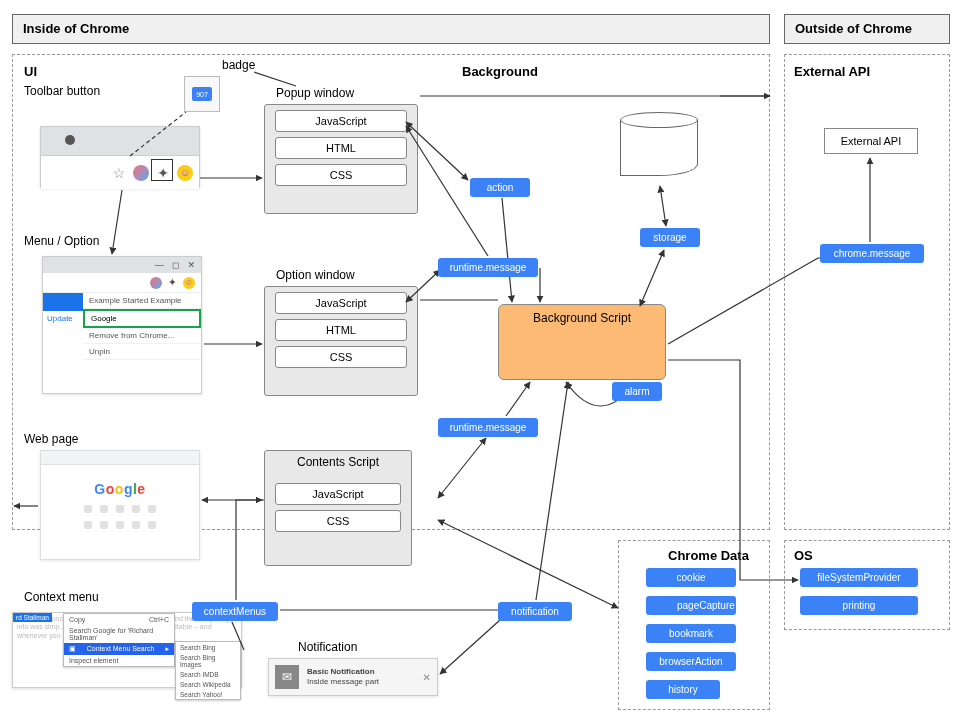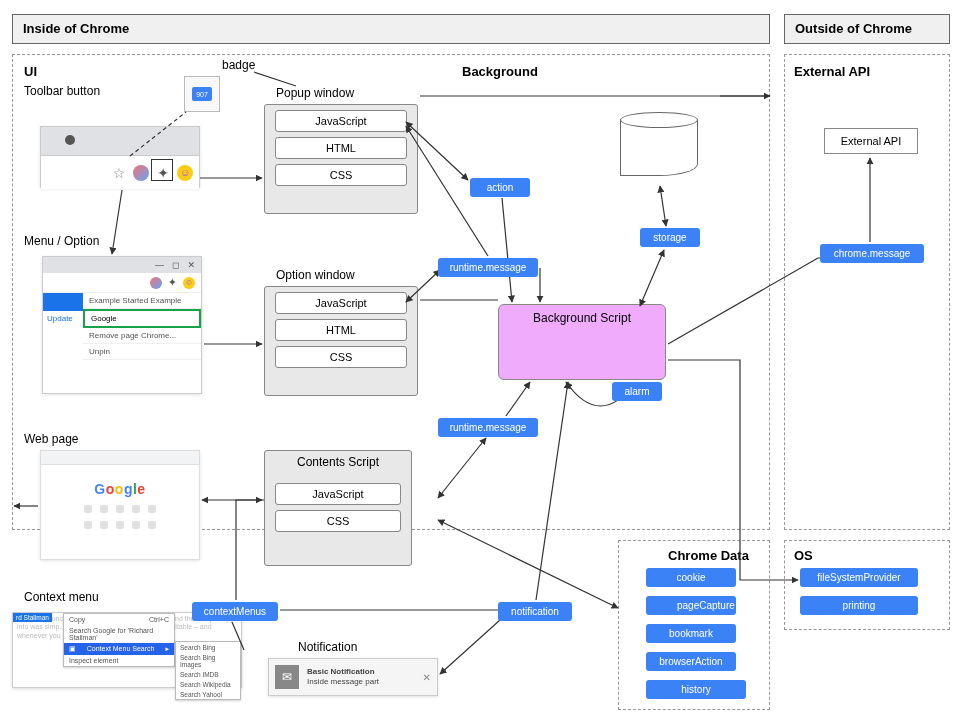--- a/index.html
+++ b/index.html
@@ -9,21 +9,21 @@
   .region-header { position: absolute; border: 1px solid #666; background: #f0f0f0; padding: 6px 10px; font-weight: bold; font-size: 13px; }
   .region-dashed { position: absolute; border: 1px dashed #999; }
 
   .section-title { position: absolute; font-weight: bold; font-size: 13px; }
   .sub-title { position: absolute; font-size: 12px; }
 
   .window-box { position: absolute; border: 1px solid #888; background: #e8e8e8; border-radius: 3px; }
   .window-box .w-title { font-size: 12px; padding: 4px 8px; text-align: center; }
   .stack-item { background: #fff; border: 1px solid #888; border-radius: 3px; margin: 5px 10px; padding: 4px 0; text-align: center; font-size: 11px; }
 
-  .bg-script-box { position: absolute; border: 1px solid #888; background: #f0abfc; border-radius: 6px; }
+  .bg-script-box { position: absolute; border: 1px solid #888; background: #fdba74; border-radius: 6px; }
   .bg-script-box .bg-title { text-align: center; font-size: 12px; padding: 6px 0 2px 0; }
   .sw-box { background: #fff; border: 1px solid #888; border-radius: 3px; margin: 4px 10px 8px 10px; padding: 4px 6px; text-align: center; font-size: 10px; line-height: 1.25; }
 
   .blue-chip { position: absolute; background: #3b82f6; color: #fff; border-radius: 3px; padding: 4px 10px; font-size: 10px; text-align: center; z-index: 10; }
 
   .simple-box { position: absolute; border: 1px solid #888; background: #fff; padding: 6px 12px; font-size: 11px; text-align: center; }
 
   
   .cylinder { position: absolute; }
   .cyl-body { border: 1px solid #666; border-top: none; border-radius: 0 0 50%/0 0 12px 12px; background: #fff; }
@@ -147,21 +147,21 @@
     <span class="ticon yellow-c" style="width:12px;height:12px;font-size:8px;">☺</span>
   </div>
   <div class="row">
     <div class="left">
       <div class="bluebar"></div>
       <div class="update"><span>Update</span></div>
     </div>
     <div class="right">
       <div class="ritem"><span>Example Started Example</span></div>
       <div class="ritem opt-hl"><span>Google</span></div>
-      <div class="ritem"><span>Remove page Chrome...</span></div>
+      <div class="ritem"><span>Remove from Chrome...</span></div>
       <div class="ritem"><span>Unpin</span></div>
     </div>
   </div>
 </div>
 
 <div class="thumb-web" style="left:40px; top:450px;">
   <div class="wbar"></div>
   <div class="wbody">
     <div class="google-logo">
       <span>G</span><span>o</span><span>o</span><span>g</span><span>l</span><span>e</span>
@@ -252,21 +252,21 @@
 <div class="blue-chip" style="left:438px; top:418px; width:100px;"><span>runtime.message</span></div>
 <div class="blue-chip" style="left:640px; top:228px; width:60px;"><span>storage</span></div>
 <div class="blue-chip" style="left:612px; top:382px; width:50px;"><span>alarm</span></div>
 <div class="blue-chip" style="left:820px; top:244px; width:104px;"><span>chrome.message</span></div>
 <div class="blue-chip" style="left:192px; top:602px; width:86px;"><span>contextMenus</span></div>
 <div class="blue-chip" style="left:498px; top:602px; width:74px;"><span>notification</span></div>
 <div class="blue-chip" style="left:646px; top:568px; width:90px;"><span>cookie</span></div>
 <div class="blue-chip" style="left:646px; top:596px; width:90px;padding-left:31px;"><span>pageCapture</span></div>
 <div class="blue-chip" style="left:646px; top:624px; width:90px;"><span>bookmark</span></div>
 <div class="blue-chip" style="left:646px; top:652px; width:90px;"><span>browserAction</span></div>
-<div class="blue-chip" style="left:646px; top:680px; width:100px;"><span>history</span></div>
+<div class="blue-chip" style="left:646px; top:680px; width:74px;"><span>history</span></div>
 <div class="blue-chip" style="left:800px; top:568px; width:118px;"><span>fileSystemProvider</span></div>
 <div class="blue-chip" style="left:800px; top:596px; width:118px;"><span>printing</span></div>
 
 <svg class="arrows">
   <defs>
     <marker id="arrow" viewBox="0 0 10 10" refX="9" refY="5" markerWidth="6" markerHeight="6" orient="auto-start-reverse">
       <path d="M 0 0 L 10 5 L 0 10 z" fill="#333"></path>
     </marker>
   </defs>
   <g stroke="#333" stroke-width="1.2" fill="none">

